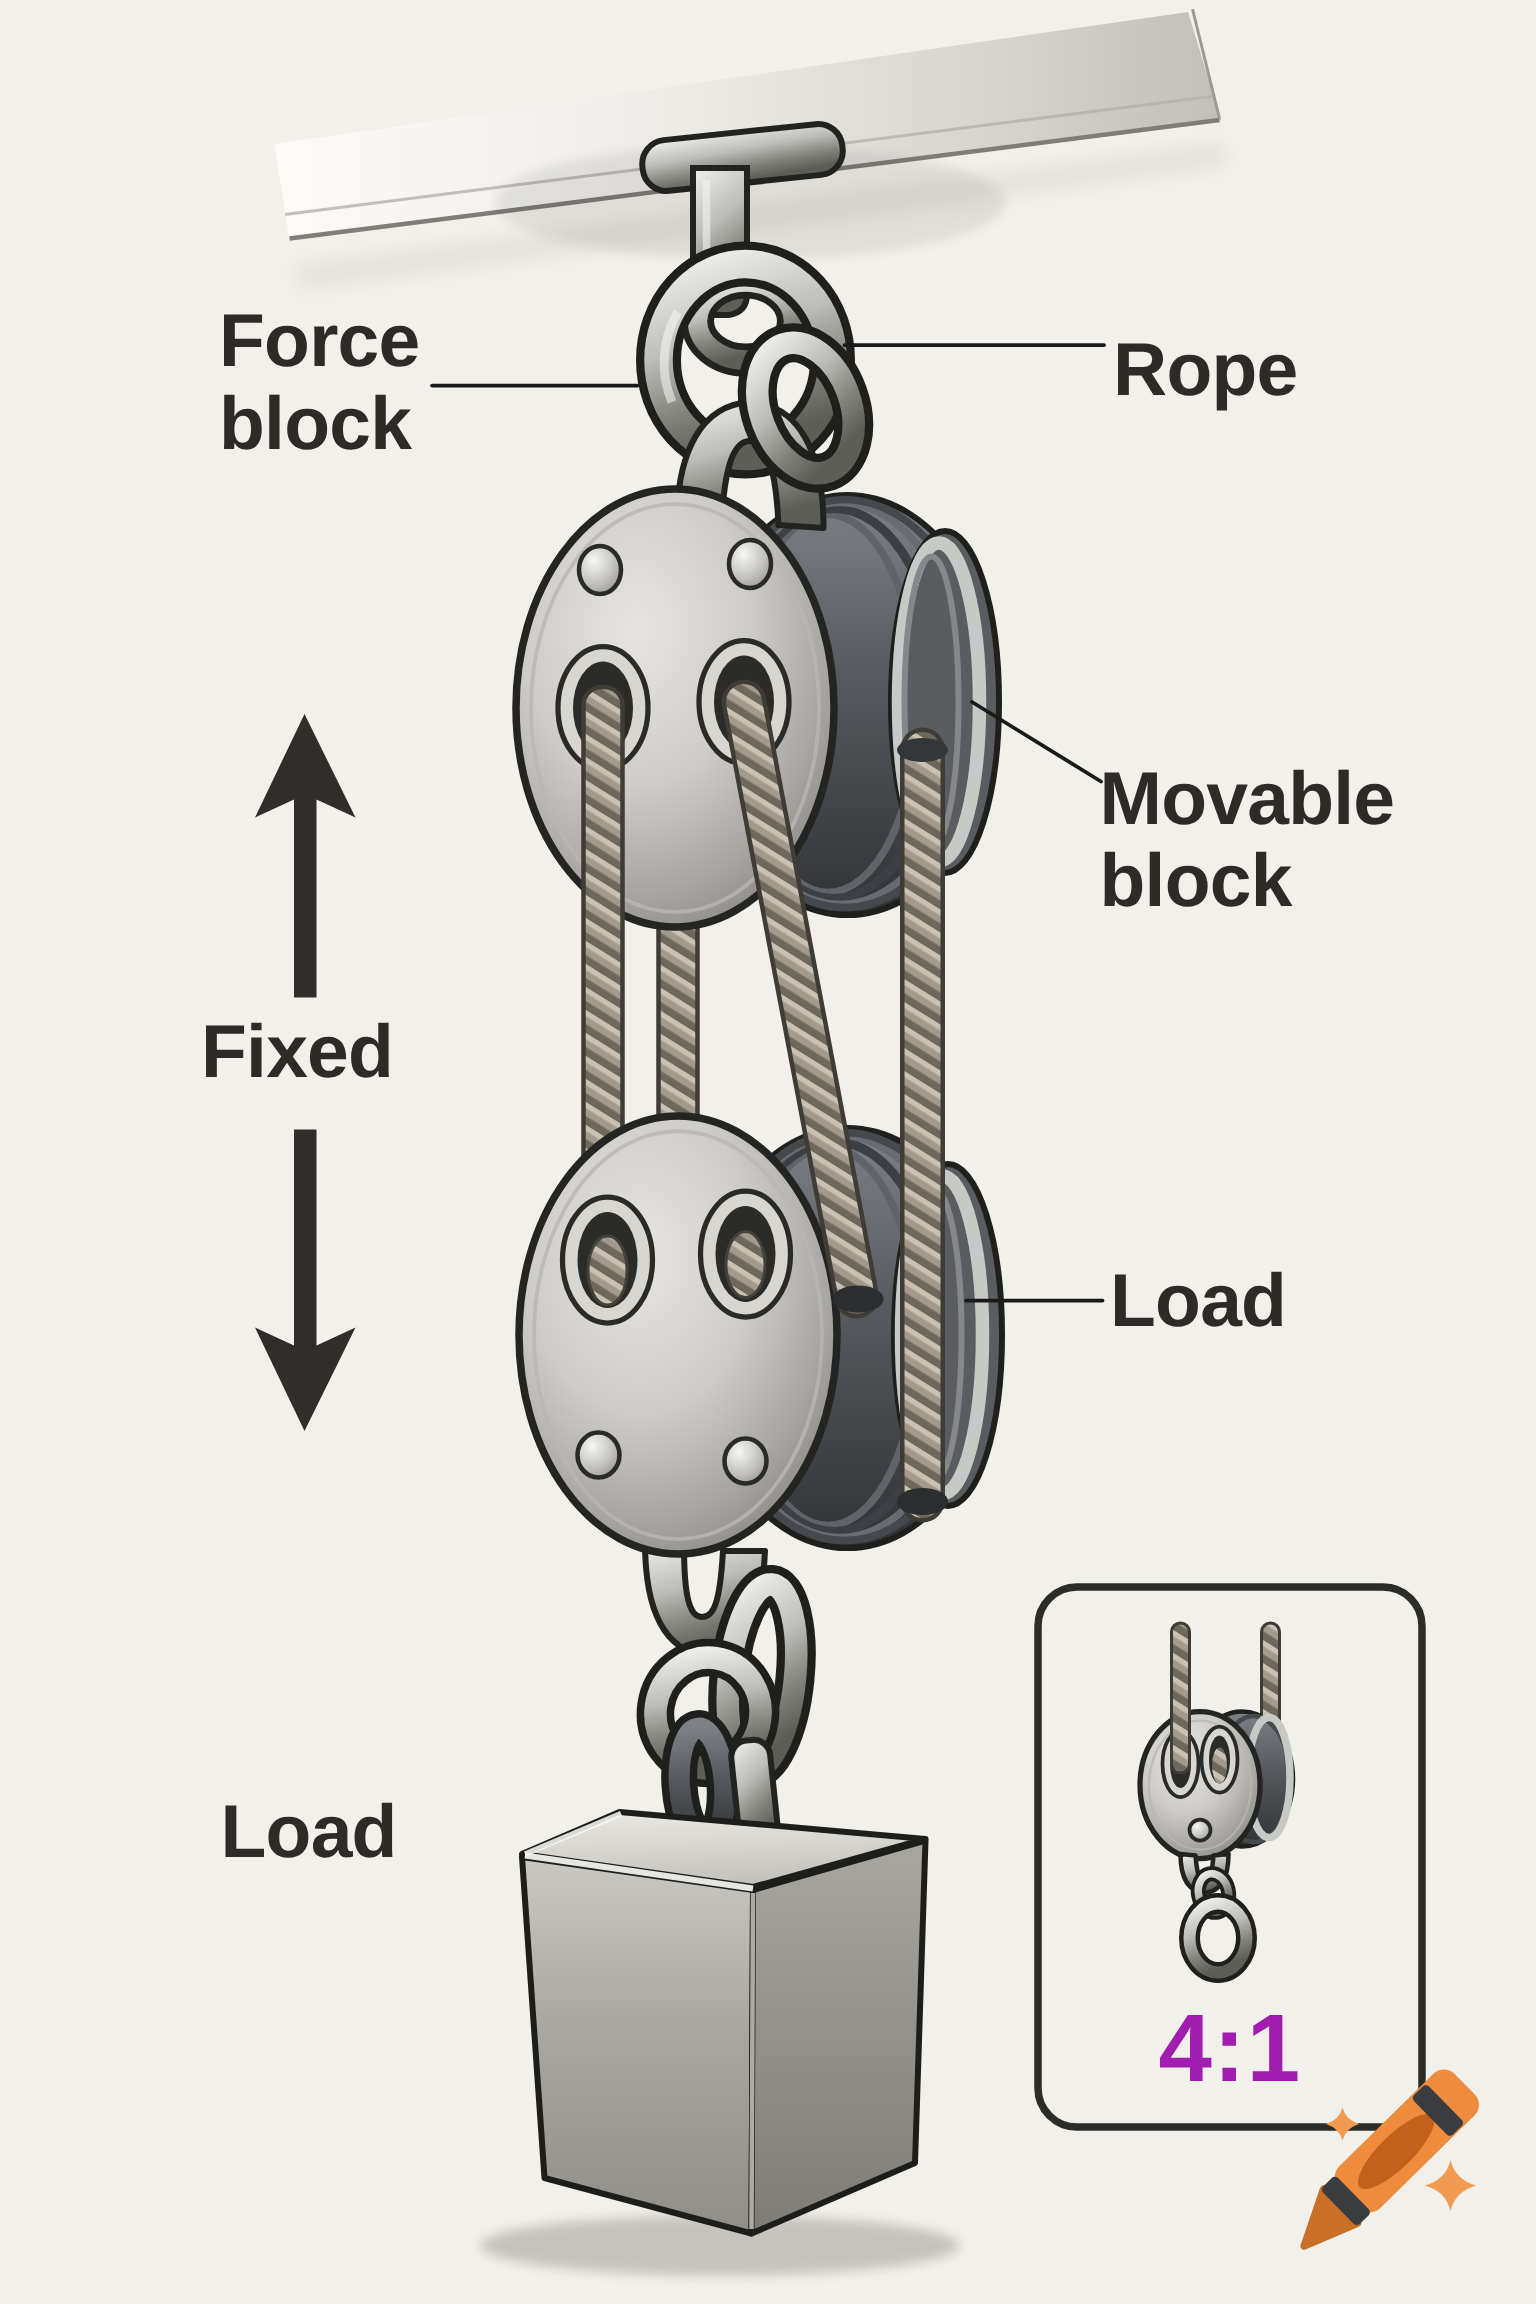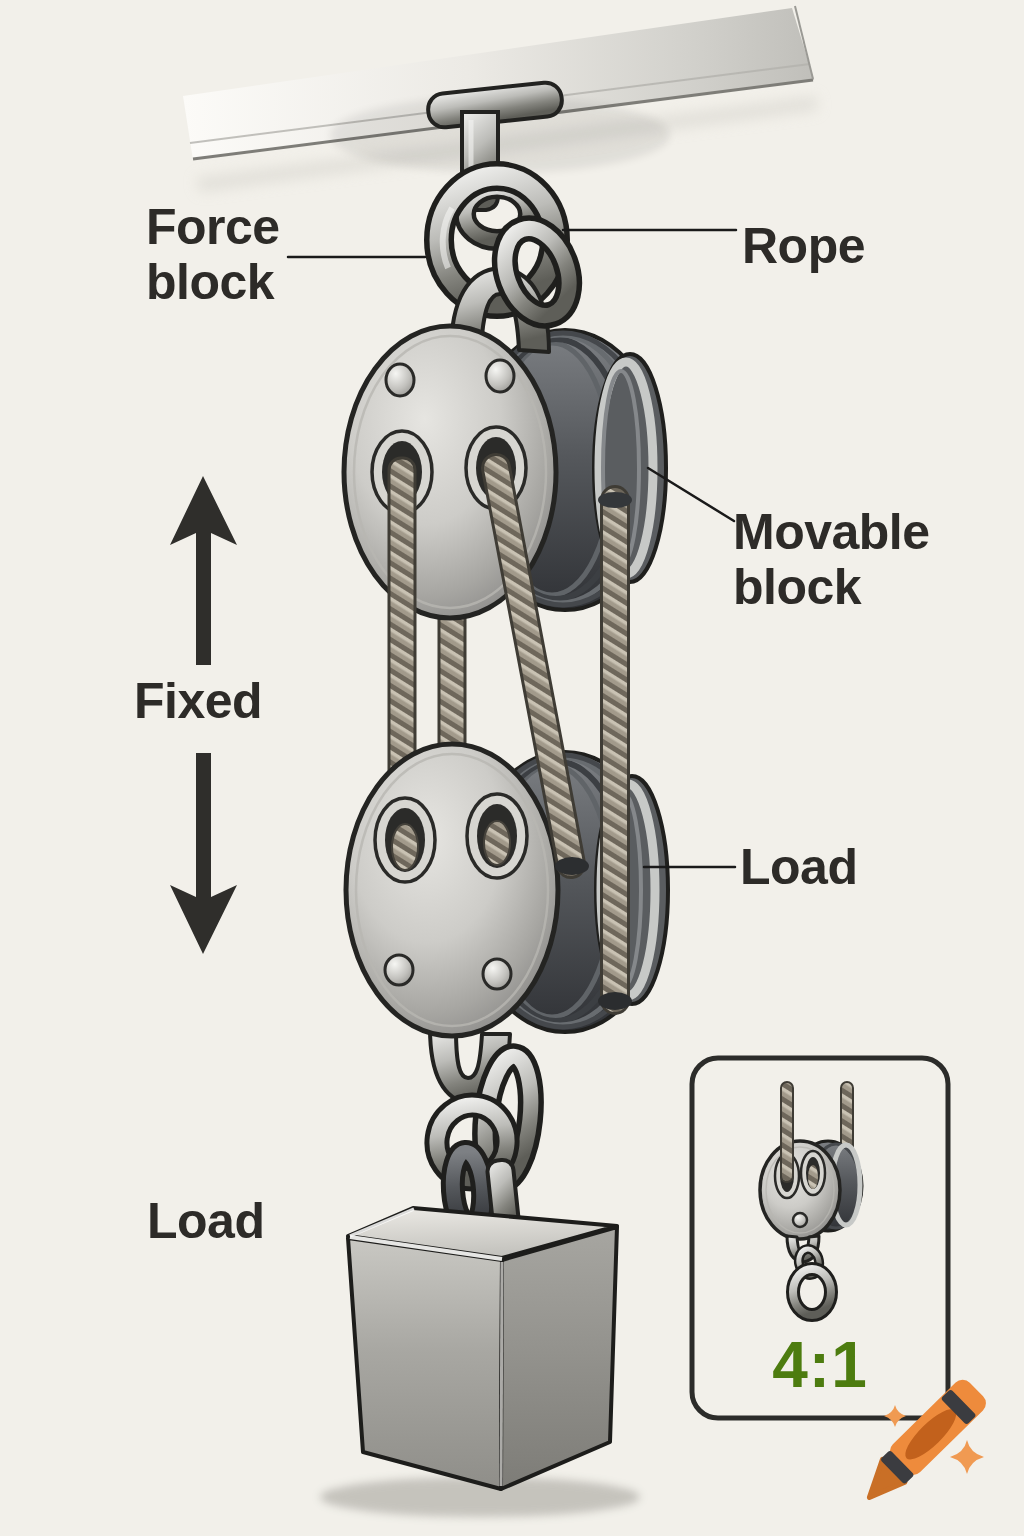--- a/index.html
+++ b/index.html
@@ -18,21 +18,21 @@
     font-weight:600;
     line-height:1.1;
     letter-spacing:-0.5px;
     white-space:pre-line;
   }
   .lbl.ratio{
     font-size:64px;
     font-weight:700;
     text-align:center;
     letter-spacing:1px;
-    color:#4d7c0f;
+    color:#a21caf;
   }
 </style>
 </head>
 <body>
 
 <div class="stage">
 
 <svg width="1024" height="1536" viewBox="0 0 1024 1536">
   <defs>
     <linearGradient id="gBeam" x1="0" y1="0" x2="1" y2="0">

